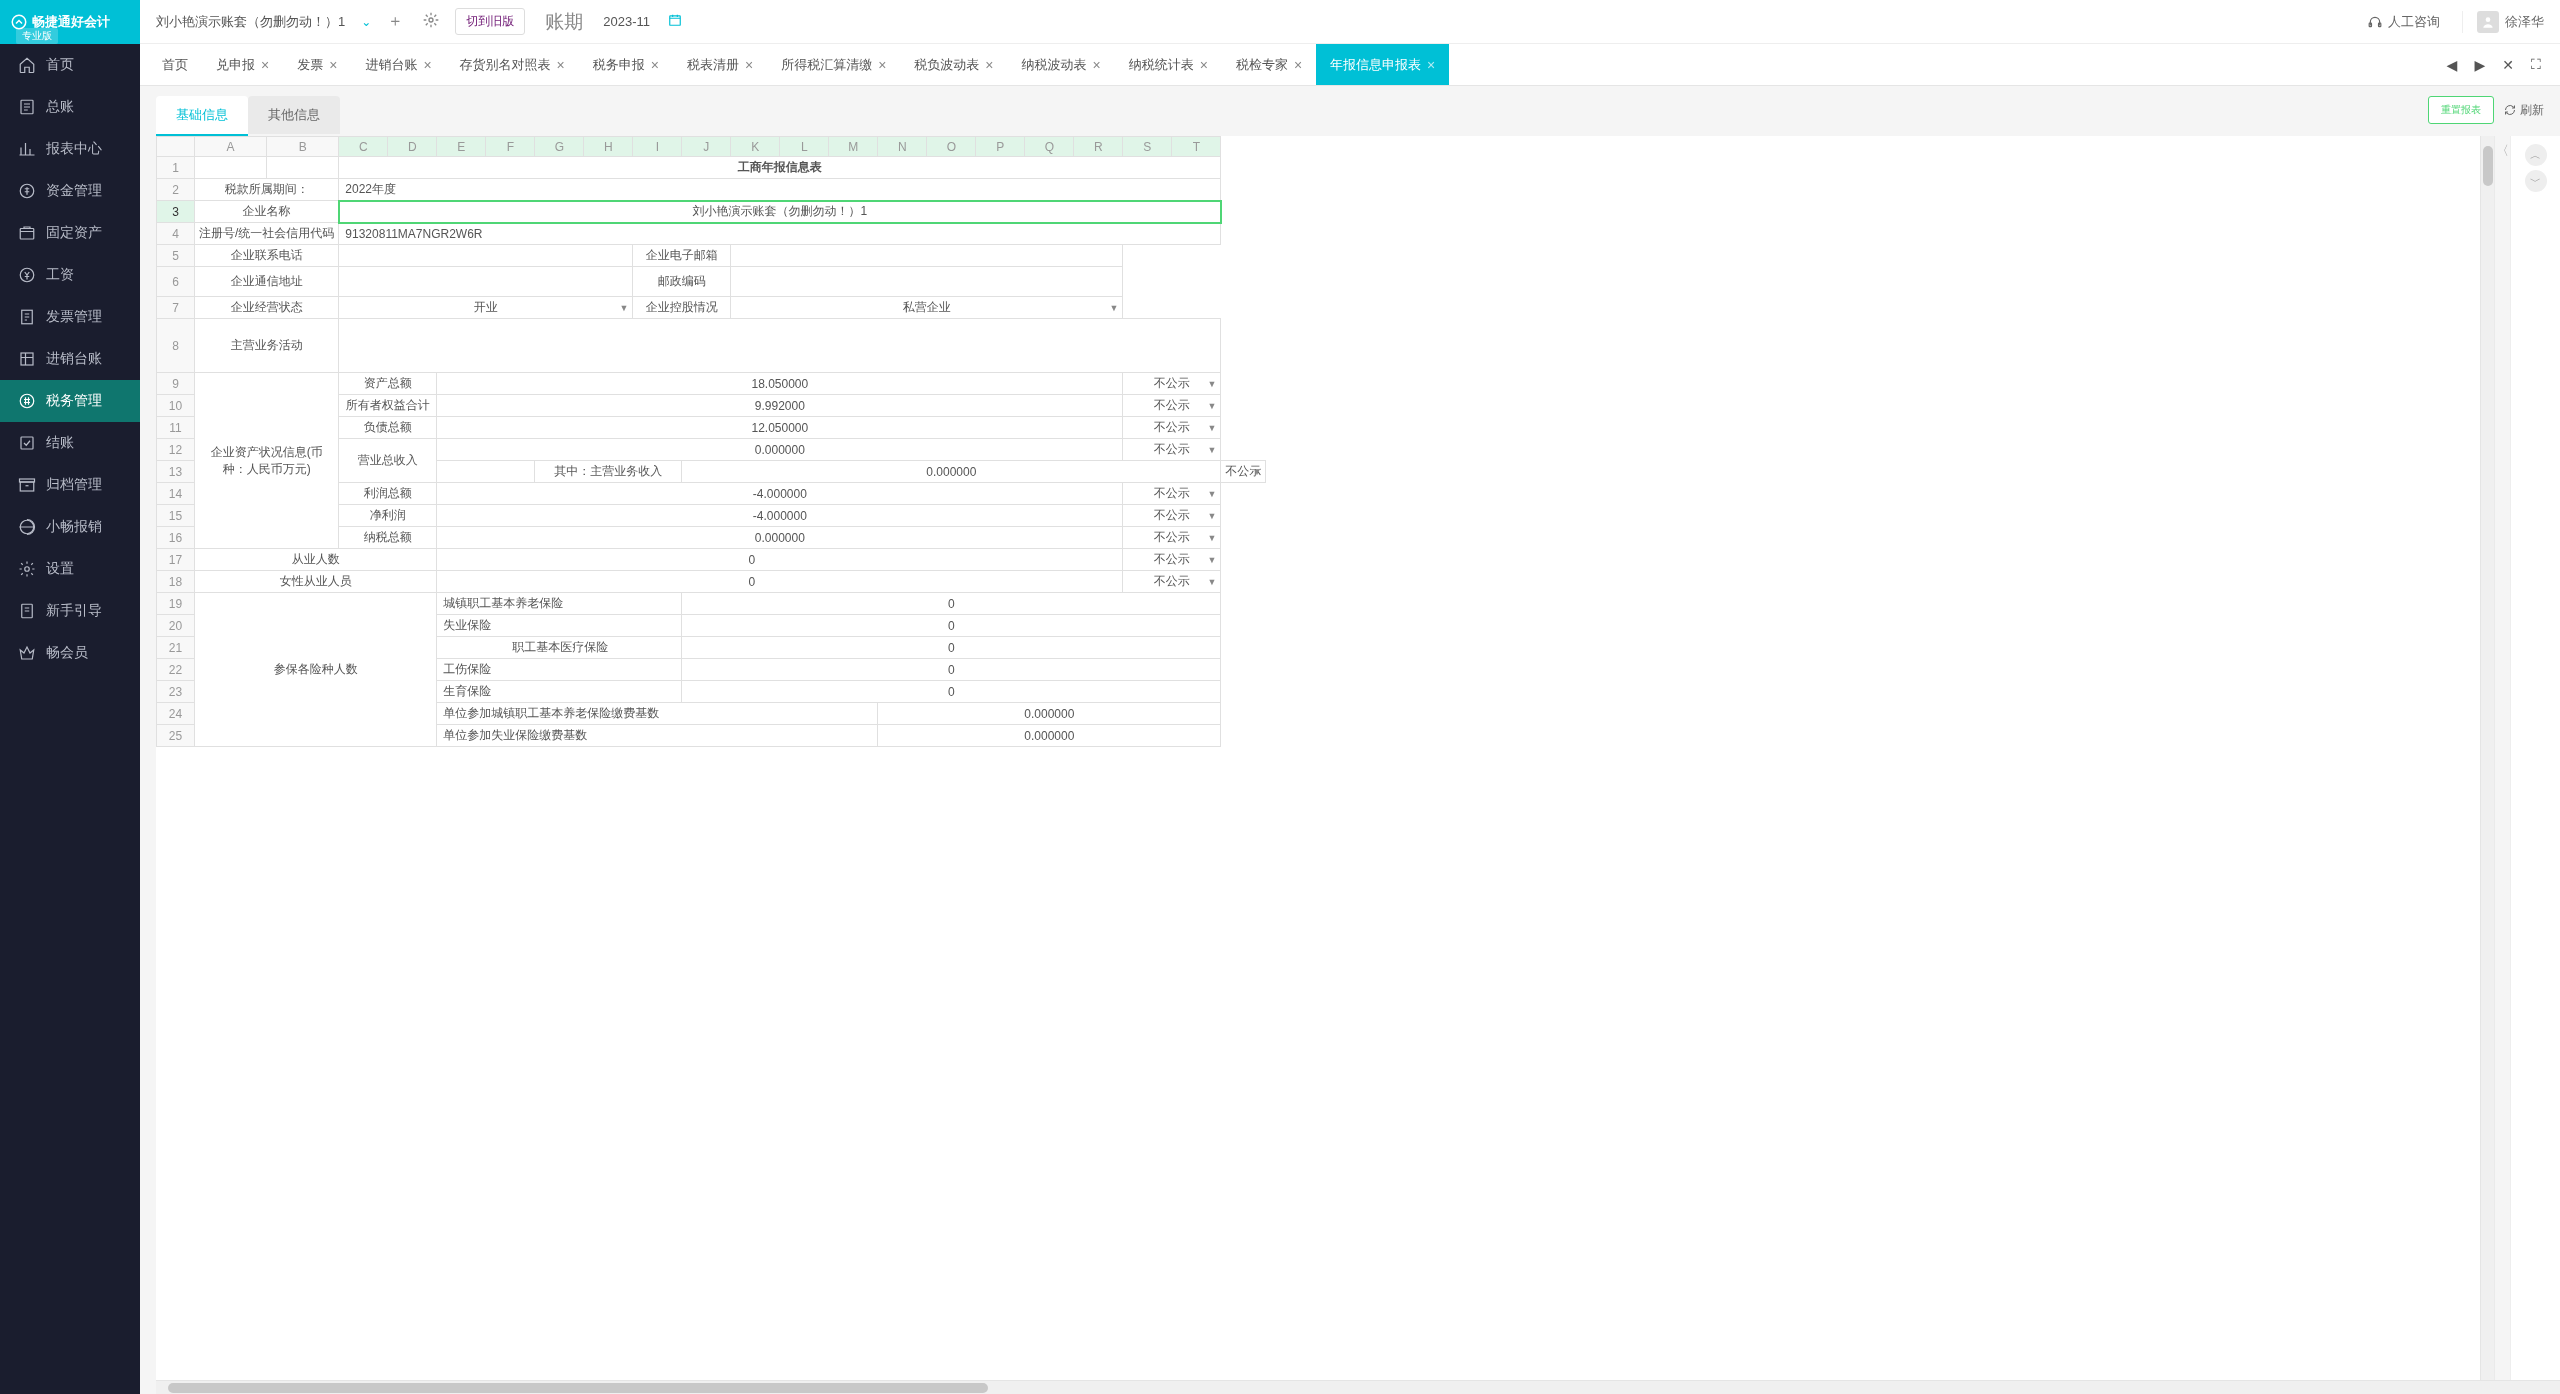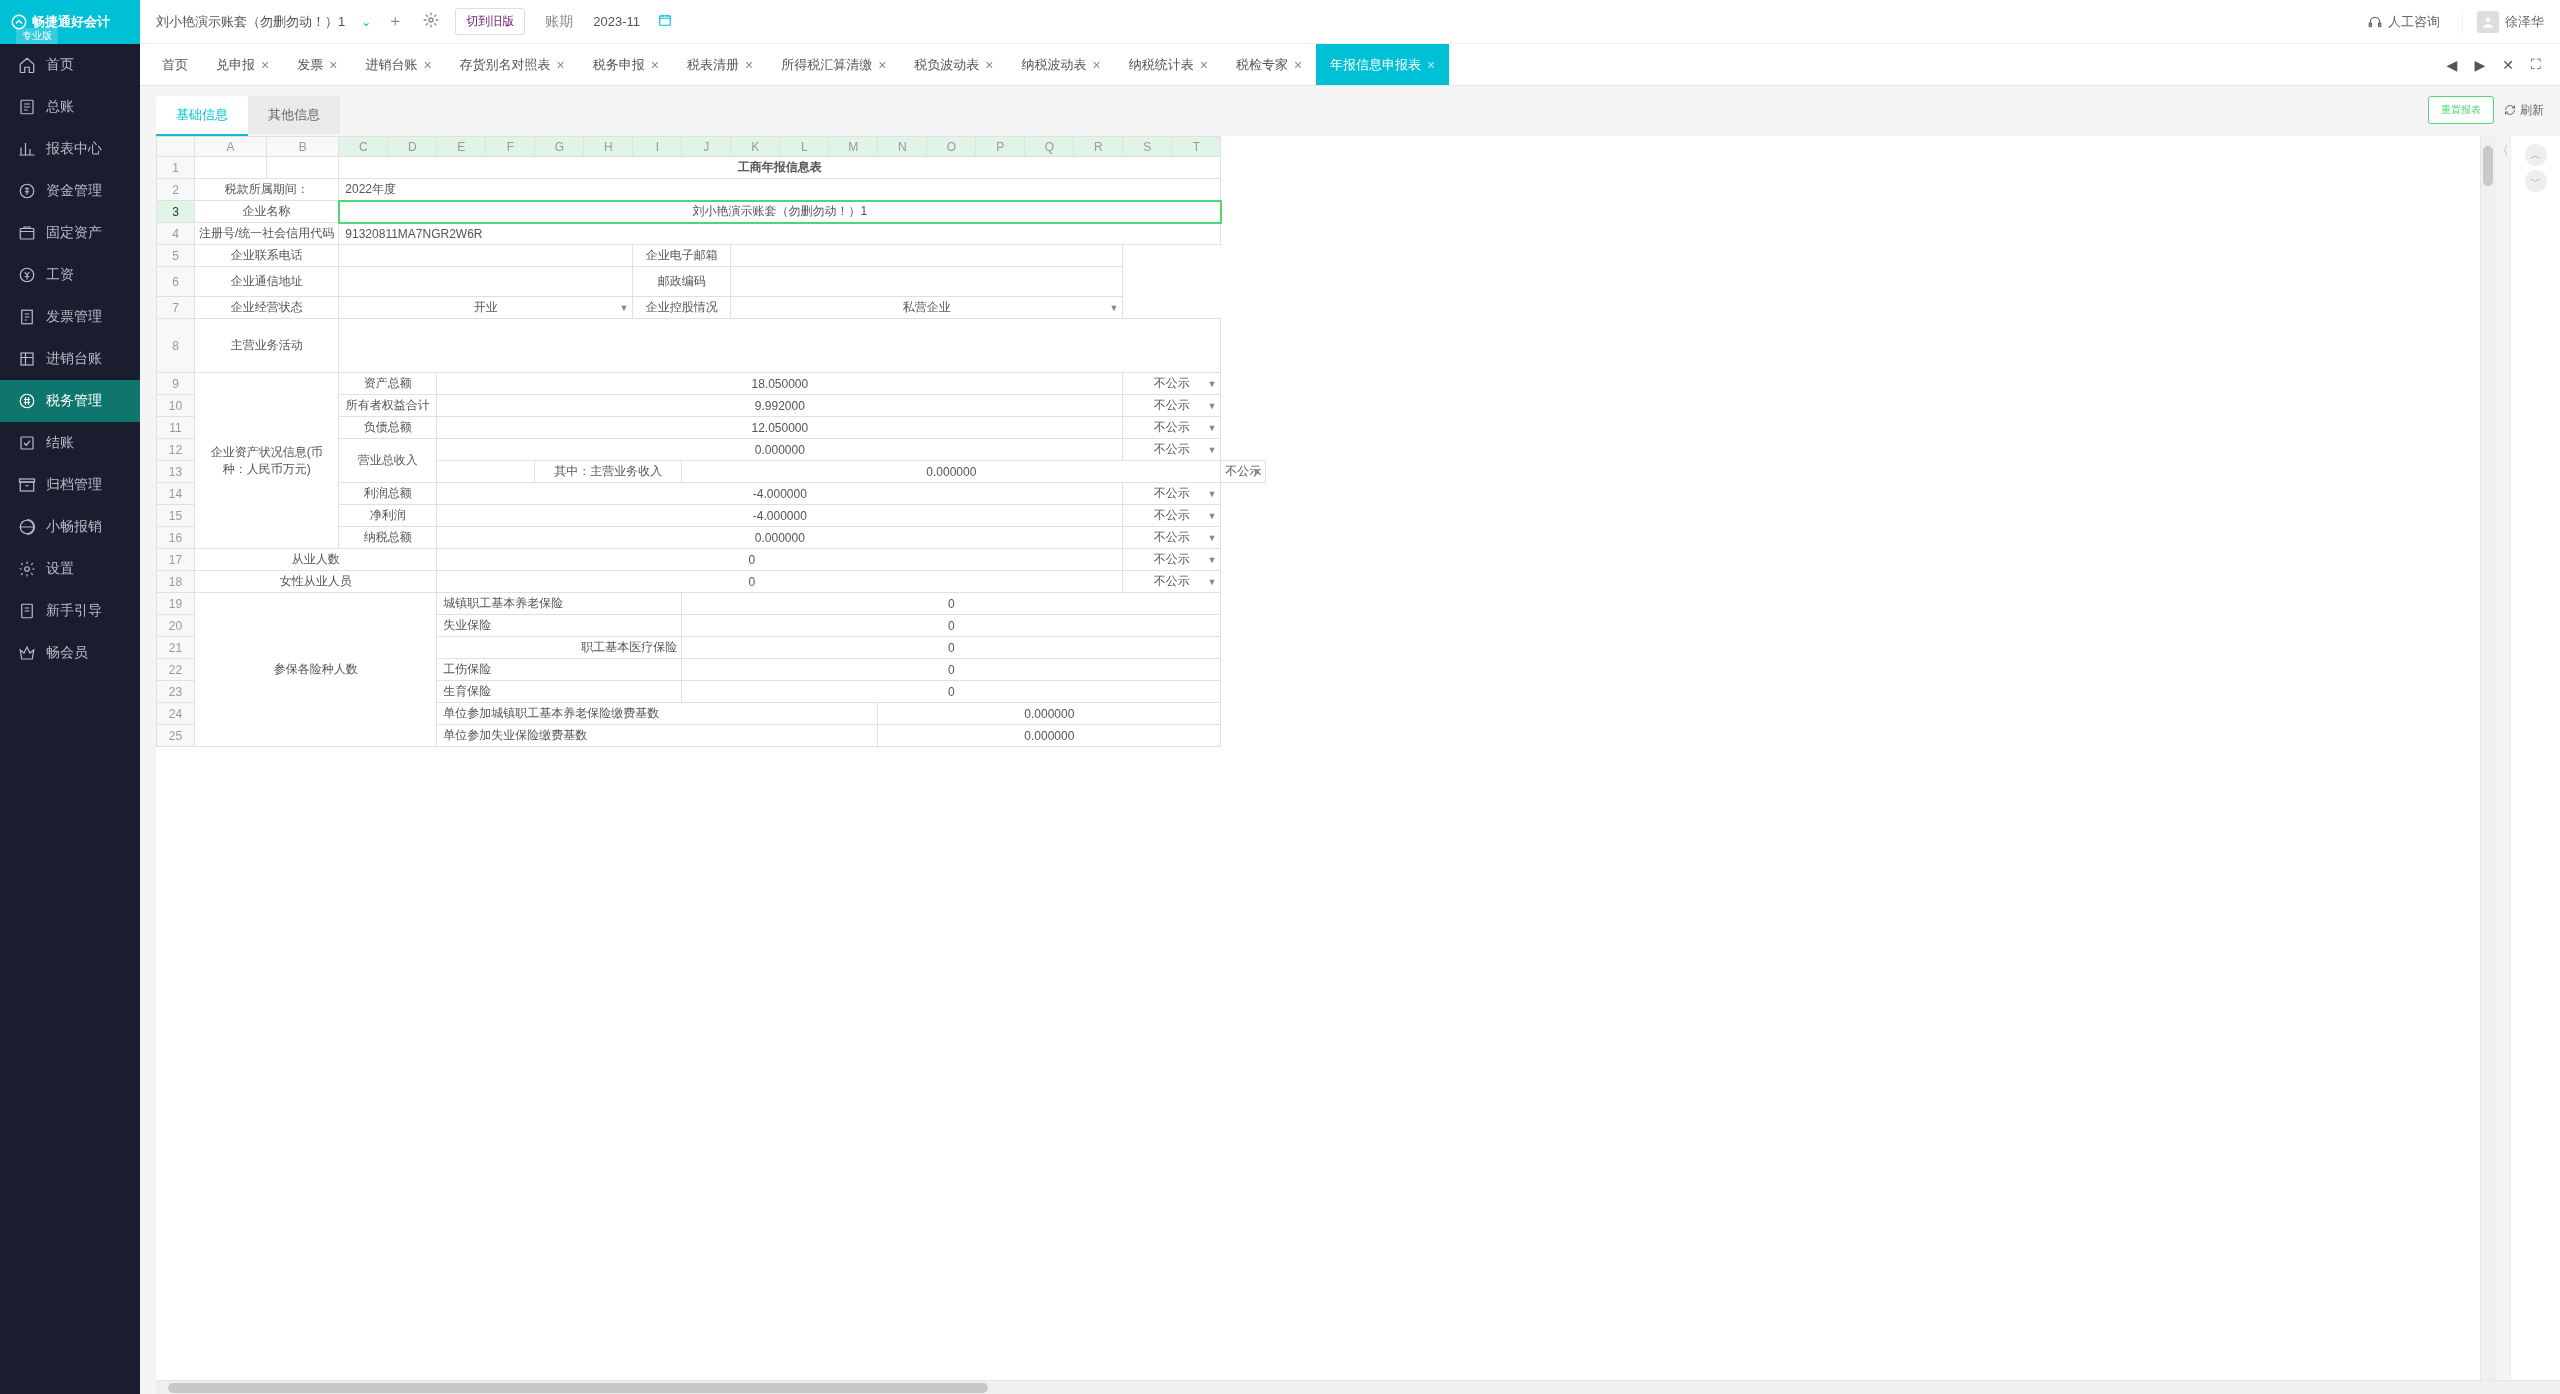--- a/index.html
+++ b/index.html
@@ -17,21 +17,21 @@
 
 
 .main { flex: 1; display: flex; flex-direction: column; min-width: 0; }
 
 
 .topbar { height: 44px; display: flex; align-items: center; padding: 0 16px; border-bottom: 1px solid #eee; gap: 12px; }
 .account-select { display: flex; align-items: center; gap: 8px; color: #555; }
 .chevron-down { color: #00c0d6; font-size: 12px; margin-left: 8px; }
 .plus-btn, .gear-btn { color: #888; cursor: pointer; font-size: 16px; padding: 4px; }
 .old-ver-btn { border: 1px solid #ddd; padding: 4px 10px; border-radius: 3px; color: #701a75; font-size: 12px; cursor: pointer; }
-.period-label { color: #888; font-size: 14px; margin-left: 8px; }
+.period-label { color: #888; font-size: 19px; margin-left: 8px; }
 .period-value { color: #555; margin-left: 8px; }
 .cal-icon { color: #00c0d6; margin-left: 6px; }
 .topbar-right { margin-left: auto; display: flex; align-items: center; gap: 22px; }
 .consult { display: flex; align-items: center; gap: 6px; color: #666; cursor: pointer; font-size: 13px; }
 .user-info { display: flex; align-items: center; gap: 6px; color: #666; border-left: 1px solid #eee; padding-left: 14px; }
 .avatar { width: 22px; height: 22px; background: #ddd; border-radius: 3px; display: flex; align-items: center; justify-content: center; color: #fff; }
 
 
 .tabbar { height: 42px; display: flex; align-items: center; border-bottom: 1px solid #e5e5e5; padding: 0 8px; background: #fff; position: relative; }
 .tabs { display: flex; align-items: center; height: 100%; overflow: hidden; flex: 1; }
@@ -500,21 +500,21 @@
                   <td colspan="5" class="cell-label" style="text-align:left;padding-left:6px">城镇职工基本养老保险</td>
                   <td colspan="11">0</td>
                 </tr>
                 <tr class="">
                   <td class="rownum">20</td>
                   <td colspan="5" class="cell-label" style="text-align:left;padding-left:6px">失业保险</td>
                   <td colspan="11">0</td>
                 </tr>
                 <tr class="">
                   <td class="rownum">21</td>
-                  <td colspan="5" class="cell-label" style="text-align:right;padding-left:6px">职工基本医疗保险</td>
+                  <td colspan="5" class="cell-label" style="text-align:center;padding-left:6px">职工基本医疗保险</td>
                   <td colspan="11">0</td>
                 </tr>
                 <tr class="">
                   <td class="rownum">22</td>
                   <td colspan="5" class="cell-label" style="text-align:left;padding-left:6px">工伤保险</td>
                   <td colspan="11">0</td>
                 </tr>
                 <tr class="">
                   <td class="rownum">23</td>
                   <td colspan="5" class="cell-label" style="text-align:left;padding-left:6px">生育保险</td>

